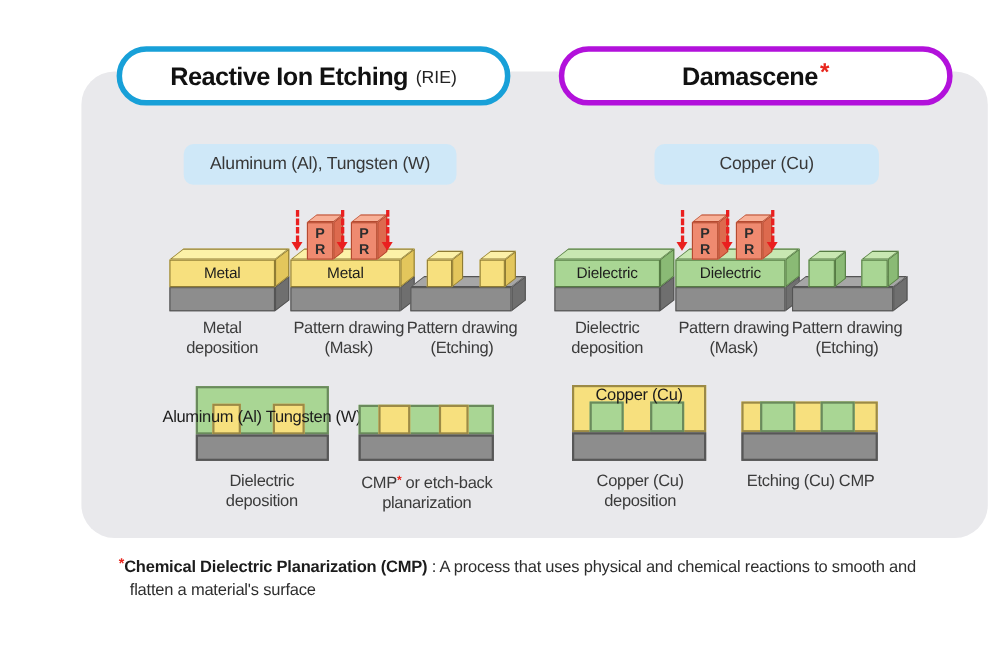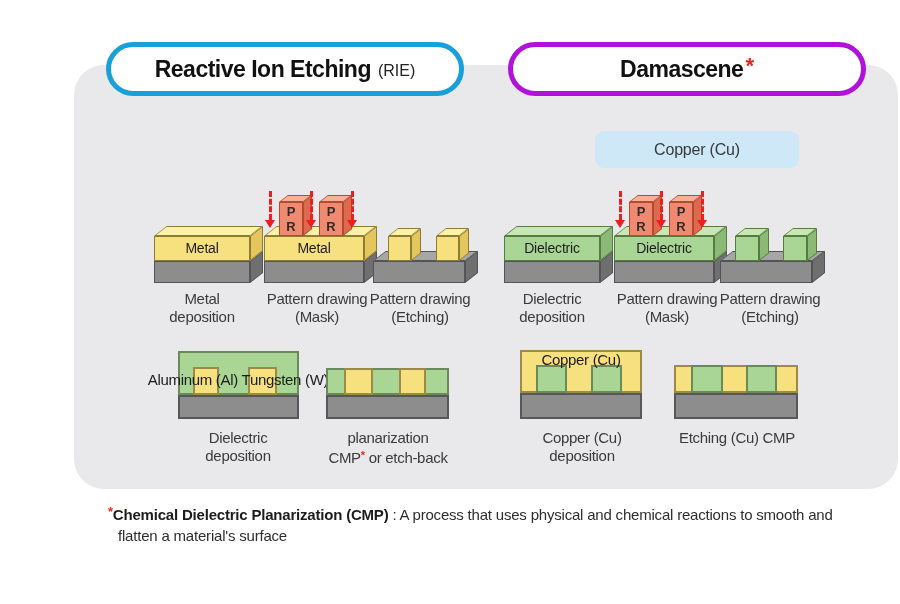--- a/index.html
+++ b/index.html
@@ -64,20 +64,21 @@
 
   <div class="pill pill-rie">
     <span class="pill-title">Reactive Ion Etching</span>
     <span class="pill-sub">(RIE)</span>
   </div>
   <div class="pill pill-dam">
     <span class="pill-title">Damascene</span>
     <span class="pill-ast">*</span>
   </div>
 
+  <div class="chip" style="left:131px;width:248px;">Aluminum (Al), Tungsten (W)</div>
   <div class="chip" style="left:559px;width:204px;">Copper (Cu)</div>
 
   <div>
     <div class="face gray-s sf" style="left:214px;top:261px;width:13px;height:22px;"></div>
     <div class="face gray-f" style="left:118px;top:261px;width:96px;height:22px;"></div>
     <div class="face yellow-s sf" style="left:214px;top:236px;width:13px;height:25px;"></div>
     <div class="face yellow-t tf" style="left:118px;top:226px;width:96px;height:10px;"></div>
     <div class="face yellow-f" style="left:118px;top:236px;width:96px;height:25px;"></div>
     <div class="layer-label" style="left:118px;top:239px;width:96px;">Metal</div>
   </div>
@@ -238,22 +239,22 @@
     <div class="flat fg" style="left:655px;top:365px;width:32px;height:28px;"></div>
     <div class="flat fg" style="left:710px;top:365px;width:31px;height:28px;"></div>
     <div class="flat fd" style="left:638px;top:393px;width:124px;height:26px;"></div>
   </div>
 
   <div class="cap" style="left:202px;top:429px;">
     <div>Dielectric</div>
     <div>deposition</div>
   </div>
   <div class="cap" style="left:352px;top:429px;">
+    <div><span>CMP</span><span class="red-sup">*</span><span> or etch-back</span></div>
     <div>planarization</div>
-    <div><span>CMP</span><span class="red-sup">*</span><span> or etch-back</span></div>
   </div>
   <div class="cap" style="left:546px;top:429px;">
     <div>Copper (Cu)</div>
     <div>deposition</div>
   </div>
   <div class="cap" style="left:701px;top:429px;">
     <div>Etching (Cu) CMP</div>
   </div>
 
   <div class="footnotes">

